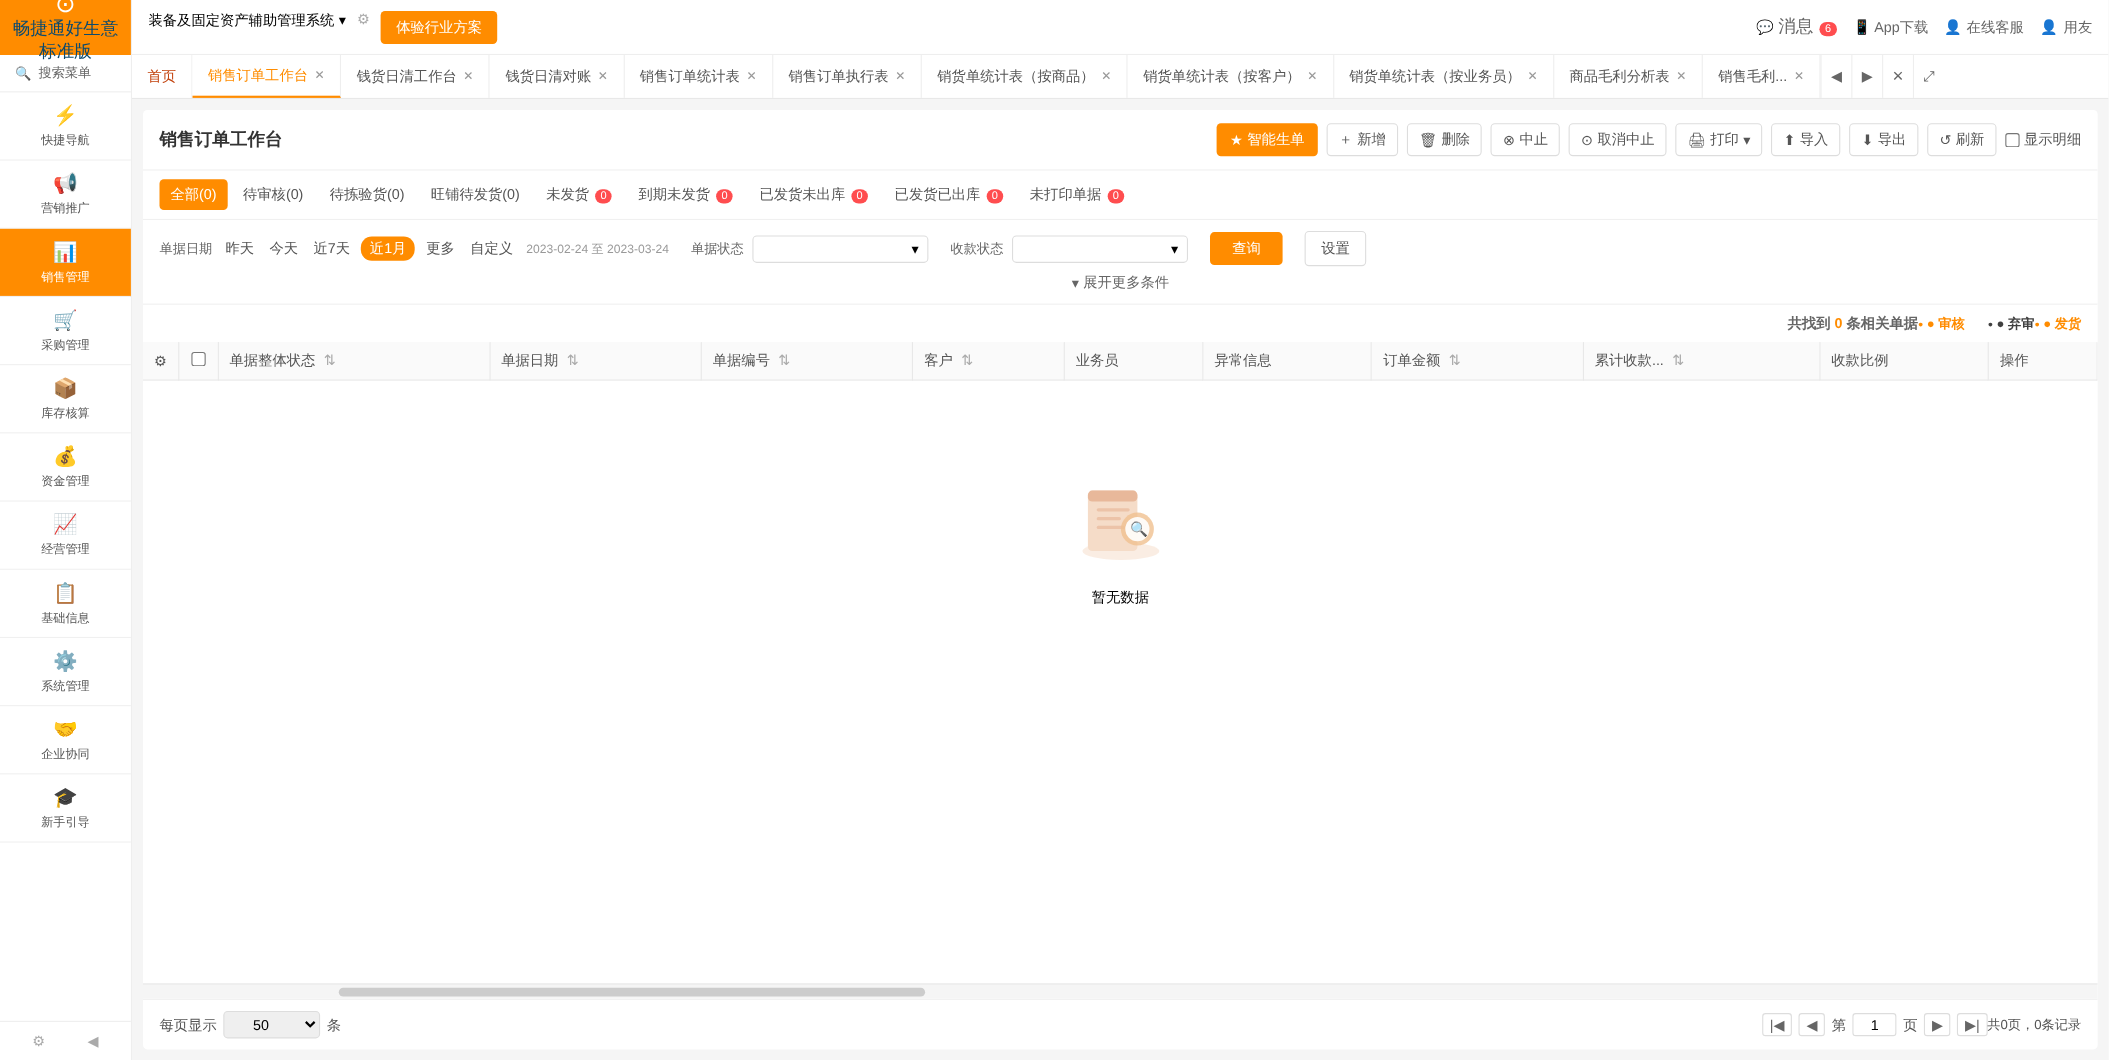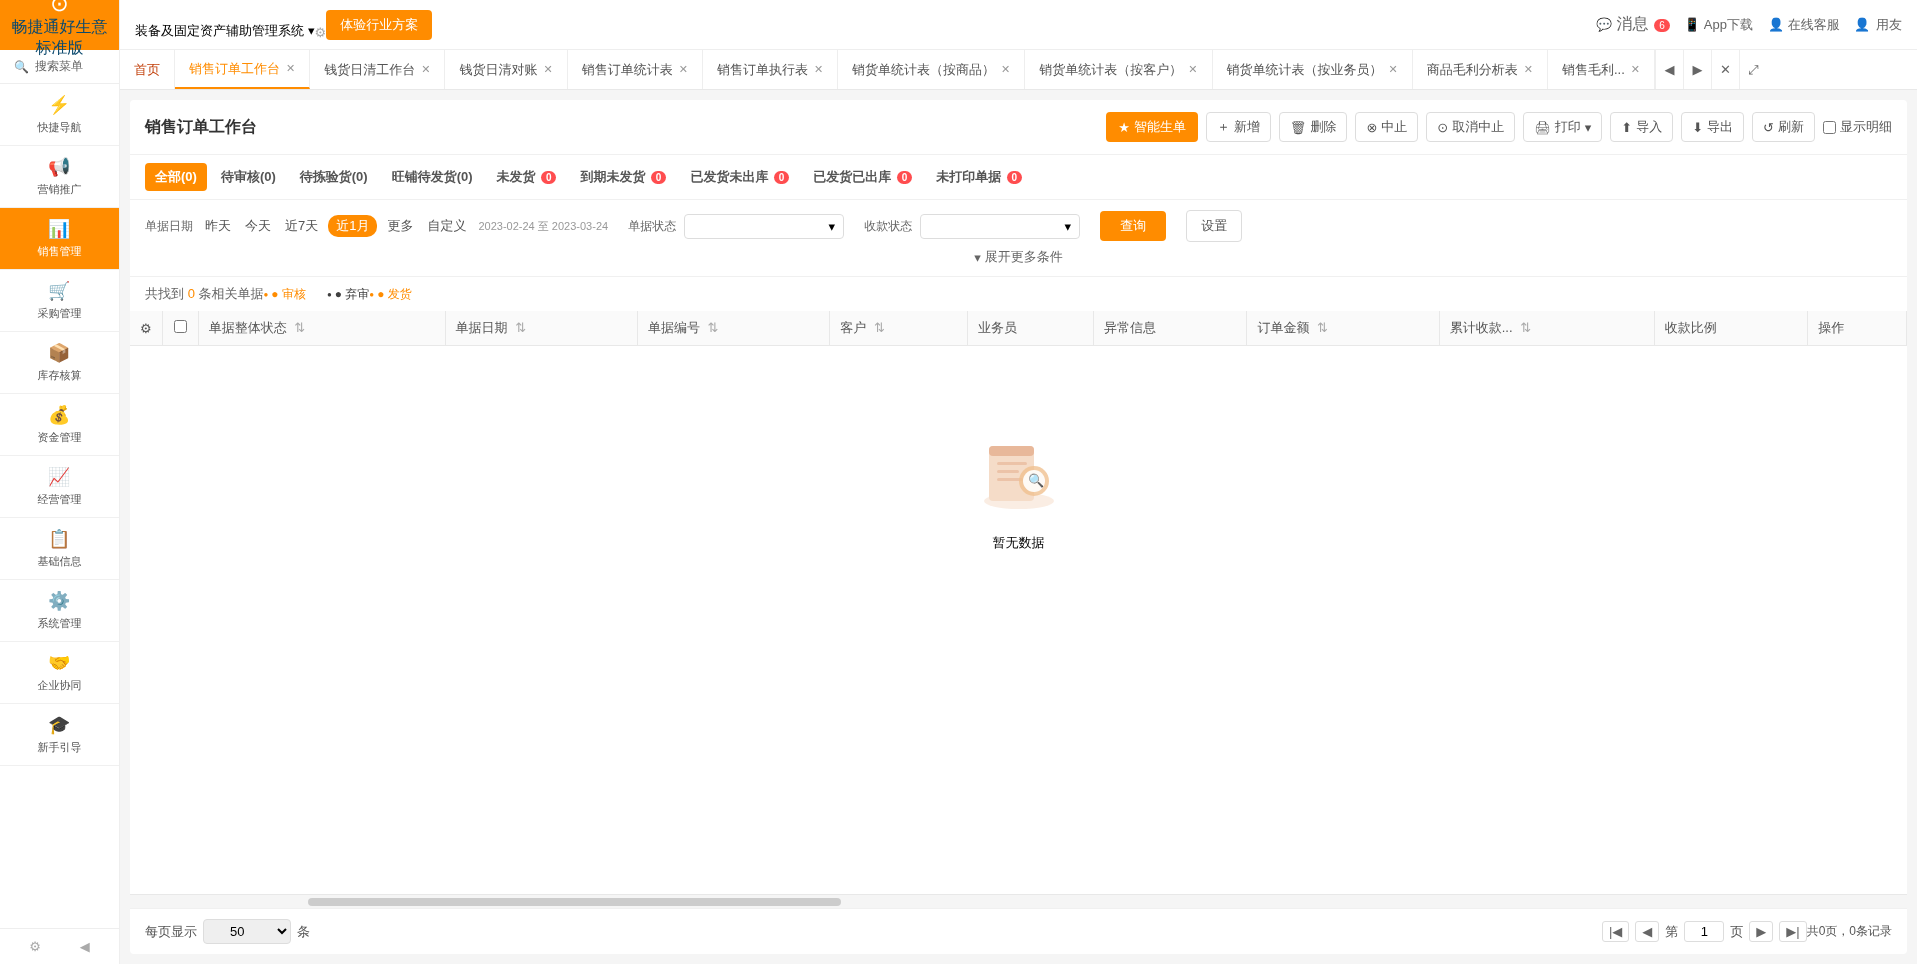--- a/index.html
+++ b/index.html
@@ -15,21 +15,21 @@
     .sidebar-nav-item.active { background: #ff8c00; color: white; }
     .sidebar-nav-item .nav-icon { font-size: 18px; margin-bottom: 4px; }
     .sidebar-nav-item .nav-label { font-size: 11px; }
     .sidebar-bottom { margin-top: auto; display: flex; align-items: center; justify-content: space-around; padding: 10px; border-top: 1px solid #eee; }
 
     
     .main { flex: 1; display: flex; flex-direction: column; overflow: hidden; }
 
     
     .topbar { height: 50px; background: white; display: flex; align-items: center; padding: 0 15px; border-bottom: 1px solid #eee; justify-content: space-between; }
-    .topbar-left { display: flex; align-items: flex-end; }
+    .topbar-left { display: flex; align-items: flex-start; gap: 10px; }
     .topbar-dropdown { display: flex; align-items: center; gap: 4px; cursor: pointer; }
     .btn-industry { background: #ff8c00; color: white; border: none; padding: 6px 14px; border-radius: 4px; cursor: pointer; font-size: 13px; }
     .topbar-icons { display: flex; align-items: center; gap: 15px; color: #666; }
     .topbar-user { display: flex; align-items: center; gap: 5px; color: #666; cursor: pointer; }
     .badge { background: #ff4d4f; color: white; border-radius: 10px; font-size: 10px; padding: 1px 5px; margin-left: 2px; }
 
     
     .tabs-bar { height: 40px; background: white; display: flex; align-items: stretch; border-bottom: 1px solid #e8e8e8; overflow: hidden; flex-shrink: 0; }
     .tab-item { display: flex; align-items: center; padding: 0 14px; border-right: 1px solid #eee; cursor: pointer; white-space: nowrap; font-size: 12px; color: #555; position: relative; flex-shrink: 0; }
     .tab-item.active { background: #fff; border-bottom: 2px solid #ff8c00; color: #ff8c00; font-weight: 500; }
@@ -43,41 +43,41 @@
 
     
     .panel-header { padding: 12px 15px; display: flex; align-items: center; justify-content: space-between; border-bottom: 1px solid #f0f0f0; }
     .panel-title { font-size: 16px; font-weight: 600; color: #333; }
     .panel-header-actions { display: flex; align-items: center; gap: 8px; }
     .btn-smart { background: #ff8c00; color: white; border: none; padding: 6px 12px; border-radius: 4px; cursor: pointer; font-size: 12px; display: flex; align-items: center; gap: 4px; }
     .btn-action { background: white; color: #555; border: 1px solid #ddd; padding: 5px 10px; border-radius: 4px; cursor: pointer; font-size: 12px; display: flex; align-items: center; gap: 4px; }
     .checkbox-label { display: flex; align-items: center; gap: 4px; font-size: 12px; color: #555; cursor: pointer; }
 
     
-    .sub-tabs { display: flex; padding: 8px 15px; border-bottom: 1px solid #f0f0f0; gap: 4px; flex-wrap: wrap; font-weight: bold; }
+    .sub-tabs { display: flex; padding: 8px 15px; border-bottom: 1px solid #f0f0f0; gap: 4px; flex-wrap: wrap; }
     .sub-tab { padding: 5px 10px; border-radius: 4px; cursor: pointer; font-size: 12px; color: #555; white-space: nowrap; }
     .sub-tab.active { background: #ff8c00; color: white; }
     .sub-tab .badge-red { background: #ff4d4f; color: white; border-radius: 8px; font-size: 10px; padding: 1px 5px; margin-left: 2px; }
 
     
     .filter-area { padding: 10px 15px; border-bottom: 1px solid #f0f0f0; }
     .filter-row { display: flex; align-items: center; gap: 20px; flex-wrap: wrap; }
     .filter-item { display: flex; align-items: center; gap: 8px; }
     .filter-label { font-size: 12px; color: #666; white-space: nowrap; }
     .date-quick-btns { display: flex; gap: 6px; align-items: center; font-size: 12px; }
     .date-btn { cursor: pointer; color: #555; padding: 2px 4px; border-radius: 3px; }
     .date-btn.active { background: #ff8c00; color: white; border-radius: 10px; padding: 2px 8px; }
     .date-range { font-size: 11px; color: #999; }
     .filter-select { border: 1px solid #ddd; border-radius: 4px; padding: 4px 8px; font-size: 12px; min-width: 120px; display: flex; align-items: center; justify-content: space-between; cursor: pointer; }
     .expand-btn { display: flex; align-items: center; gap: 4px; color: #666; cursor: pointer; font-size: 12px; margin-top: 6px; justify-content: center; }
     .btn-query { background: #ff8c00; color: white; border: none; padding: 6px 20px; border-radius: 4px; cursor: pointer; font-size: 13px; }
     .btn-setting { background: white; color: #555; border: 1px solid #ddd; padding: 6px 14px; border-radius: 4px; cursor: pointer; font-size: 13px; }
 
     
-    .table-info { padding: 8px 15px; font-size: 12px; color: #666; display: flex; align-items: center; justify-content: flex-start; }
+    .table-info { padding: 8px 15px; font-size: 12px; color: #666; display: flex; align-items: center; justify-content: flex-end; font-weight: bold; }
     .table-info-actions { display: flex; gap: 0; }
     .table-action-btn { color: #ff8c00; cursor: pointer; font-size: 12px; display: flex; align-items: center; gap: 3px; }
     .table-action-btn::before { content: '●'; font-size: 8px; }
     .table-container { flex: 1; overflow: auto; position: relative; }
     table { width: 100%; border-collapse: collapse; font-size: 12px; }
     thead th { background: #fafafa; border-bottom: 1px solid #e8e8e8; border-right: 1px solid #e8e8e8; padding: 8px 10px; text-align: left; font-weight: 500; color: #555; white-space: nowrap; }
     thead th:first-child { width: 40px; }
     .sort-icon { color: #aaa; margin-left: 4px; }
     .empty-state { display: flex; flex-direction: column; align-items: center; justify-content: center; padding: 80px 0; }
 

